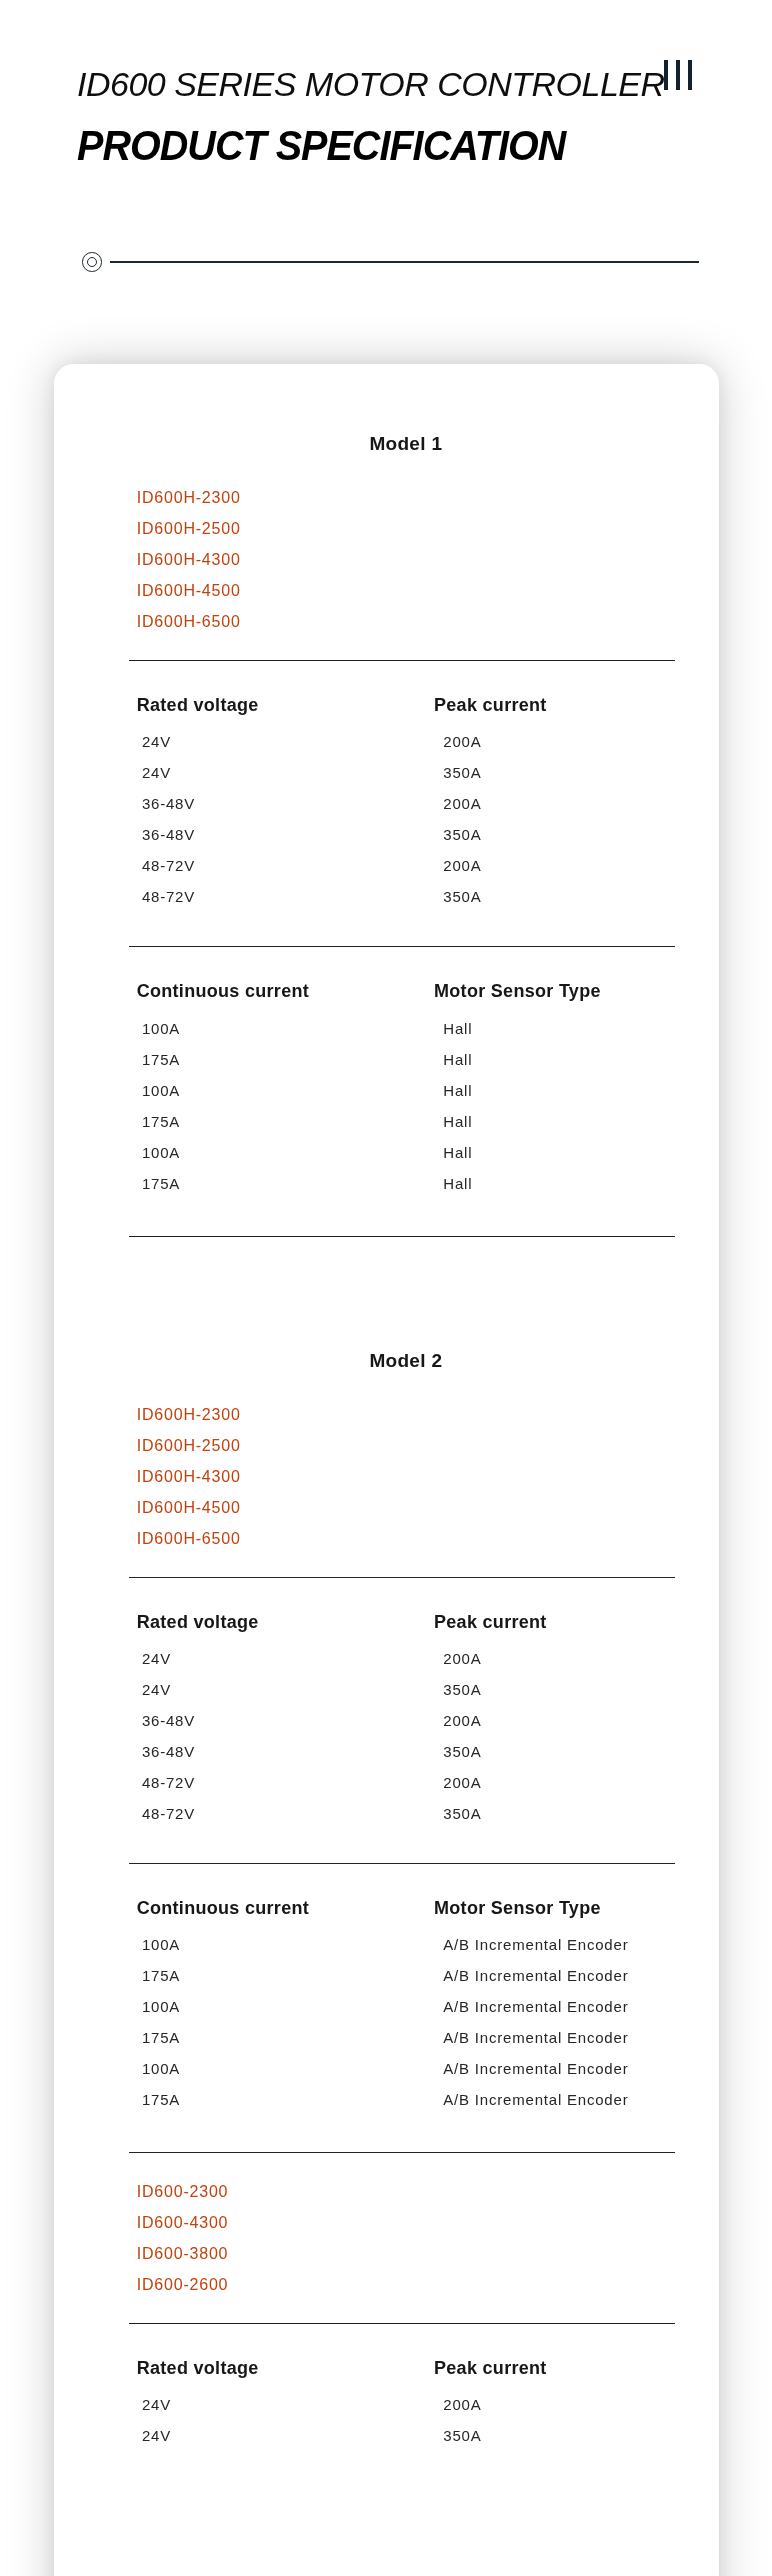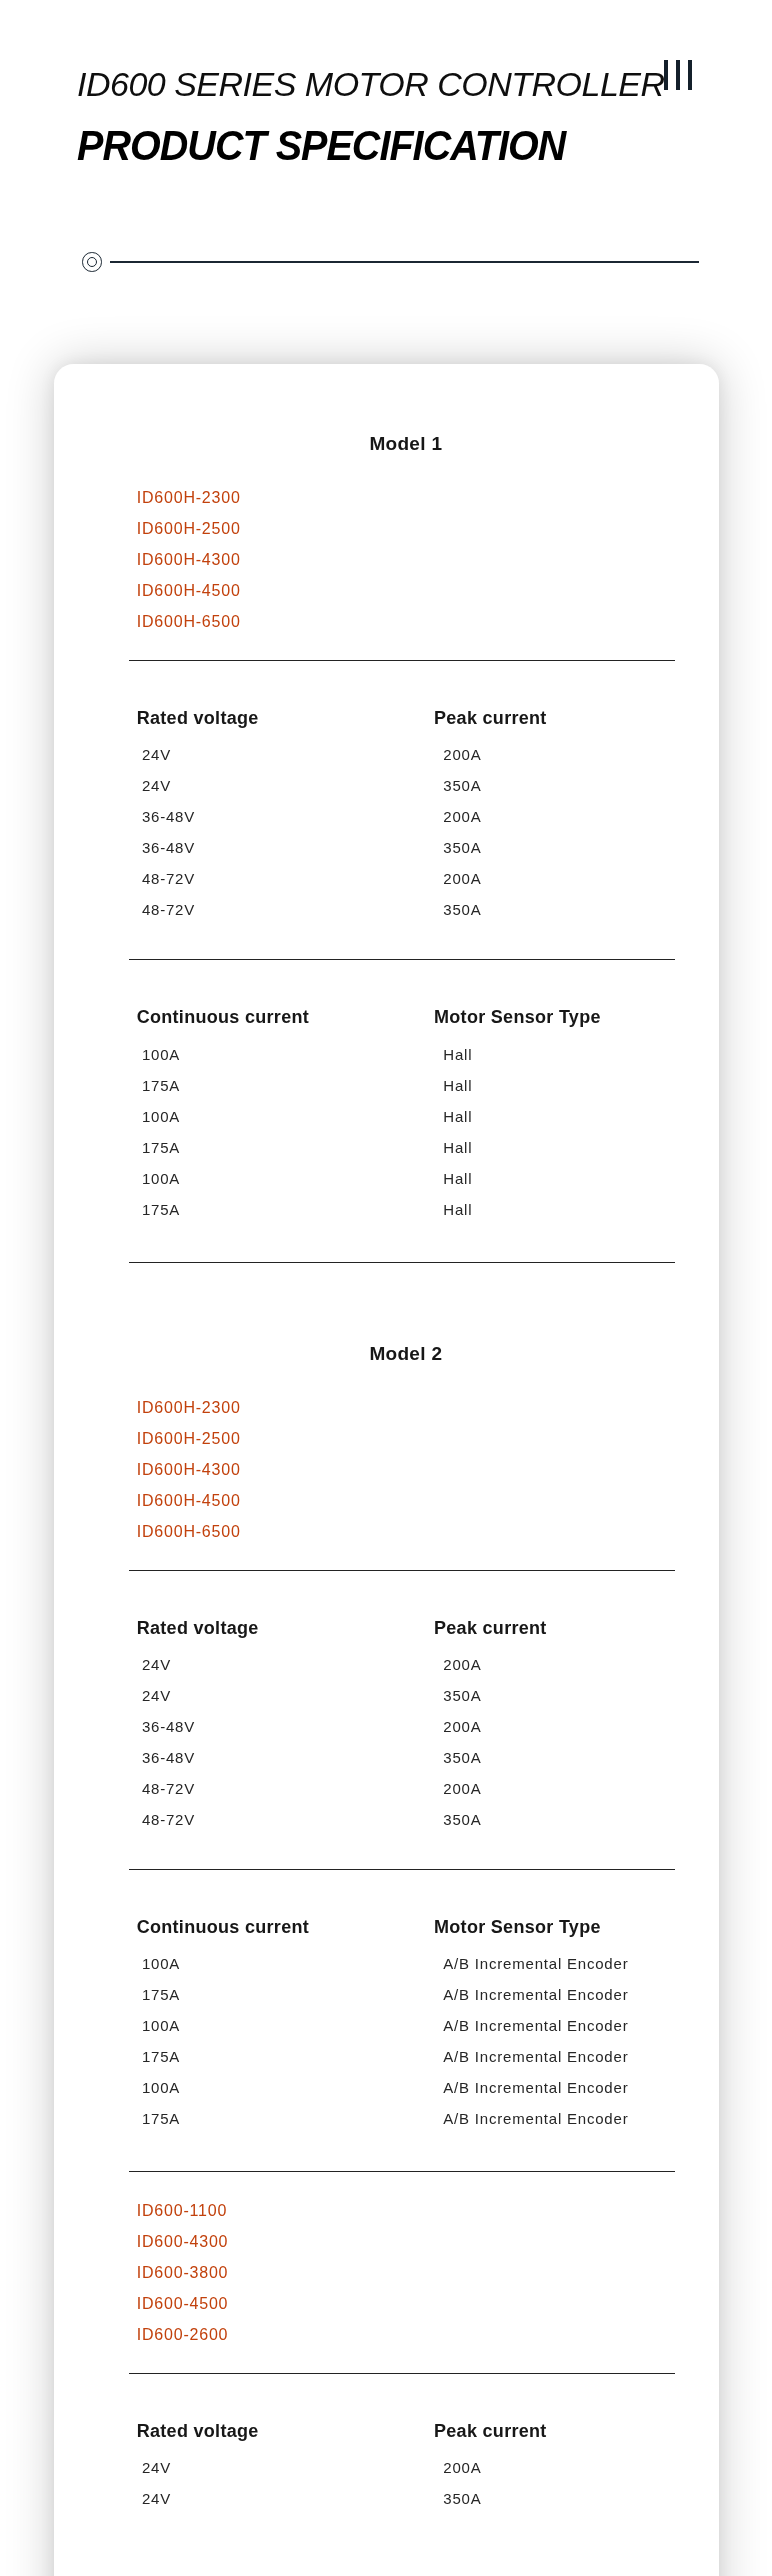--- a/index.html
+++ b/index.html
@@ -52,38 +52,38 @@
     list-style:none;margin:23px 0 0 7.7px;padding:0;
   }
   .model-item{
     font-size:16px;font-weight:400;color:#c2410c;
     line-height:31px;letter-spacing:0.8px;
   }
   .rule{
     width:546px;height:1px;background:#232323;border:none;
     margin:23px 0 0 0;
   }
-  .spec-grid{display:flex;margin-top:46px;}
+  .spec-grid{display:flex;margin-top:33px;}
   .spec-col1{width:305px;padding-left:7.7px;box-sizing:border-box;}
   .spec-col2{flex:1;}
   .column-header{
     margin:0;
     font-size:18px;font-weight:700;color:#171717;
     line-height:23px;letter-spacing:0.3px;white-space:nowrap;
   }
   .value-list{margin-top:9.3px;}
   .spec-value{
     font-size:15px;font-weight:400;color:#262626;
     line-height:31px;letter-spacing:0.8px;white-space:nowrap;
   }
   .spec-col1 .spec-value{padding-left:5.2px;}
   .spec-col2 .spec-value{padding-left:9.3px;}
   .rule.after-values{margin-top:34px;}
   .rule.block-end{margin-top:37px;}
-  .model-block + .model-block .model-heading{margin-top:75px;}
+  .model-block + .model-block .model-heading{margin-top:108px;}
 </style>
 </head>
 <body>
 
 <header class="page-header">
   <div class="header-subtitle">ID600 SERIES MOTOR CONTROLLER</div>
   <div class="header-title">PRODUCT SPECIFICATION</div>
 </header>
 
 <div class="triple-bar-mark">
@@ -219,24 +219,23 @@
             <div class="spec-value">A/B Incremental Encoder</div>
             <div class="spec-value">A/B Incremental Encoder</div>
           </div>
       </div>
     </div>
     <div class="rule block-end"></div>
   </section>
 
   <section class="model-block">
     <ul class="model-list">
-        <li class="model-item">ID600-1100</li>
+        <li class="model-item">ID600-2300</li>
         <li class="model-item">ID600-4300</li>
         <li class="model-item">ID600-3800</li>
-        <li class="model-item">ID600-4500</li>
         <li class="model-item">ID600-2600</li>
       </ul>
     <div class="rule"></div>
     <div class="spec-grid">
       <div class="spec-col1">
         <h3 class="column-header">Rated voltage</h3>
         <div class="value-list">
             <div class="spec-value">24V</div>
             <div class="spec-value">24V</div>
           </div>

